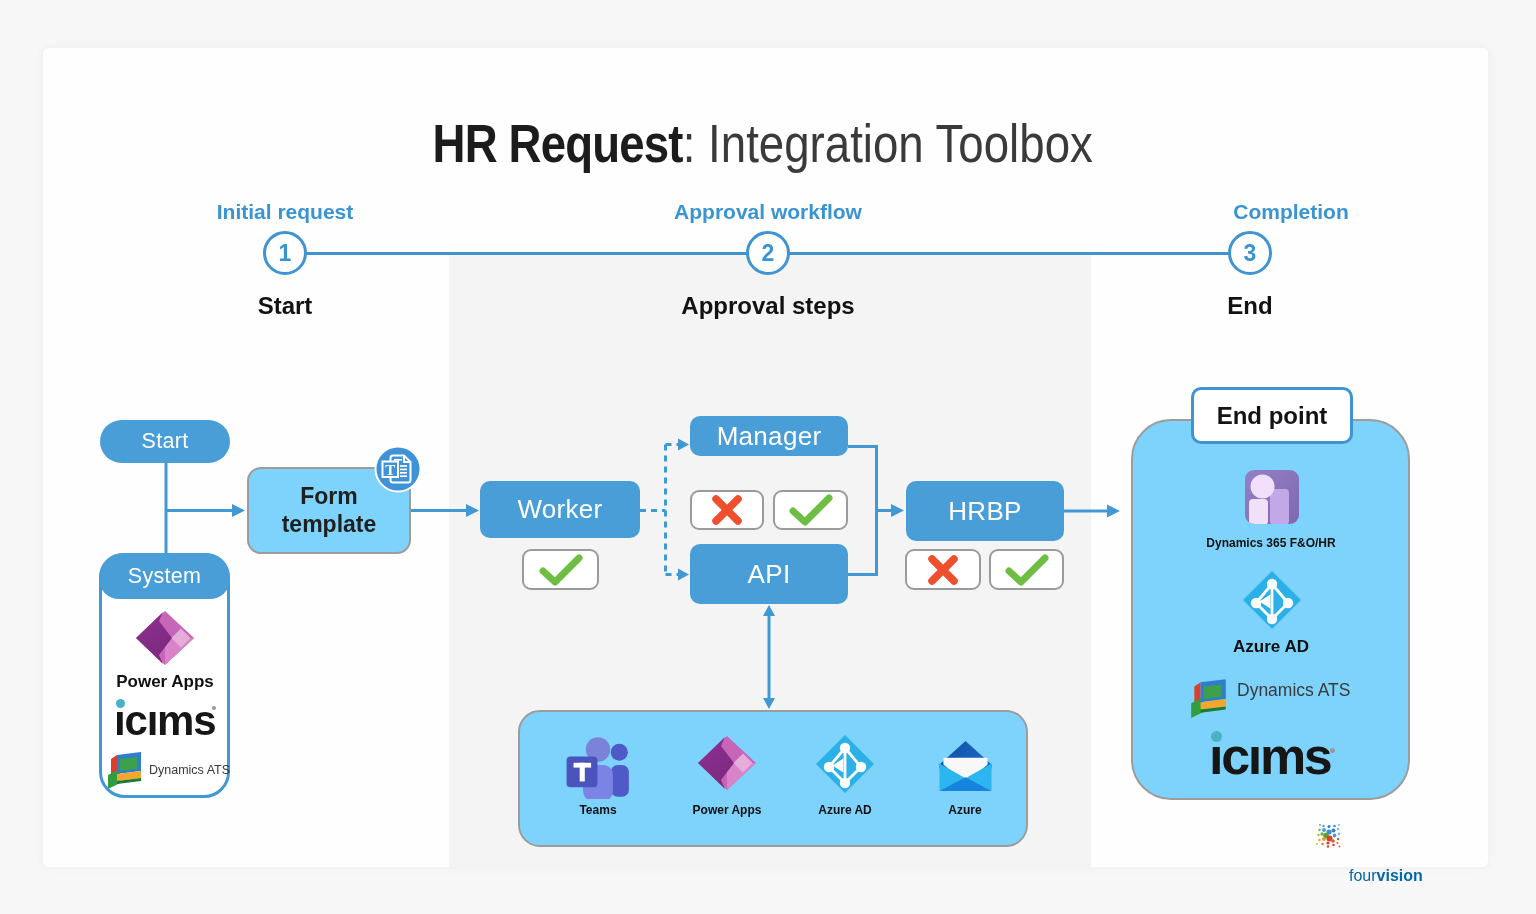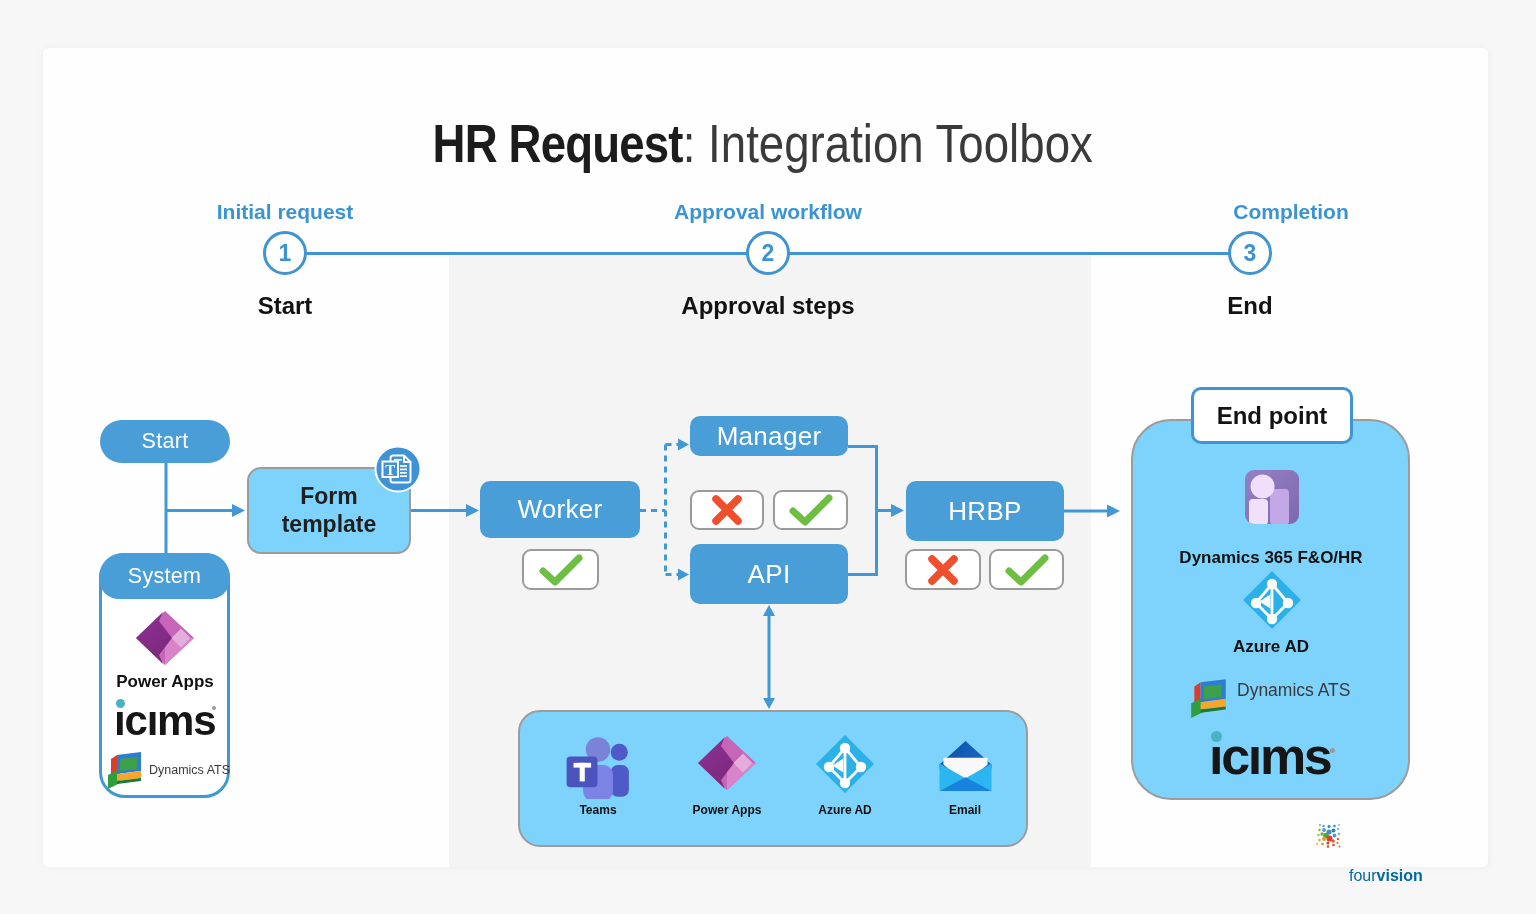--- a/index.html
+++ b/index.html
@@ -107,25 +107,25 @@
   <div class="votebox" style="left:989px;top:549px;width:75px;height:41px;">
       <svg width="46" height="32" viewBox="0 0 46 32">
         <path d="M5,17 L17,28 L41,4" stroke="#6fbe44" stroke-width="7" fill="none" stroke-linecap="round" stroke-linejoin="round"></path>
       </svg>
     </div>
 
   <div class="whitebox" style="left:518px;top:710px;width:510px;height:137px;border-radius:22px;z-index:2;"></div>
   <div class="iconlab" style="left:598px;top:803px;">Teams</div>
   <div class="iconlab" style="left:727px;top:803px;">Power Apps</div>
   <div class="iconlab" style="left:845px;top:803px;">Azure AD</div>
-  <div class="iconlab" style="left:965px;top:803px;">Email</div>
+  <div class="iconlab" style="left:965px;top:803px;">Azure</div>
 
   <div class="whitebox" style="left:1131px;top:419px;width:279px;height:381px;border-radius:40px;border-width:2px;z-index:2;"></div>
   <div class="abs" style="left:1191px;top:387px;width:162px;height:57px;background:#fff;border:3px solid #3f94d1;border-radius:10px;z-index:3;display:flex;align-items:center;justify-content:center;font-weight:700;font-size:24px;color:#131313;">End point</div>
-  <div class="iconlab" style="left:1271px;top:548px;z-index:3;font-size:17px;text-align:center;">Dynamics 365 F&amp;O/HR</div>
+  <div class="iconlab" style="left:1271px;top:536px;z-index:3;font-size:12px;text-align:center;">Dynamics 365 F&amp;O/HR</div>
   <div class="iconlab" style="left:1271px;top:637px;z-index:3;font-size:17px;">Azure AD</div>
   <div class="abs" style="left:1237px;top:680px;z-index:3;font-size:17.5px;color:#3a3a3a;">Dynamics ATS</div>
 
   <svg class="abs" style="left:134px;top:609px;z-index:3" width="62" height="58" viewBox="0 0 62 58">
     <defs>
       <linearGradient id="pag" x1="0" y1="0" x2="0.4" y2="1">
         <stop offset="0" stop-color="#8f2f94"></stop>
           <stop offset="1" stop-color="#7c2a7e"></stop>
       </linearGradient>
     </defs>

